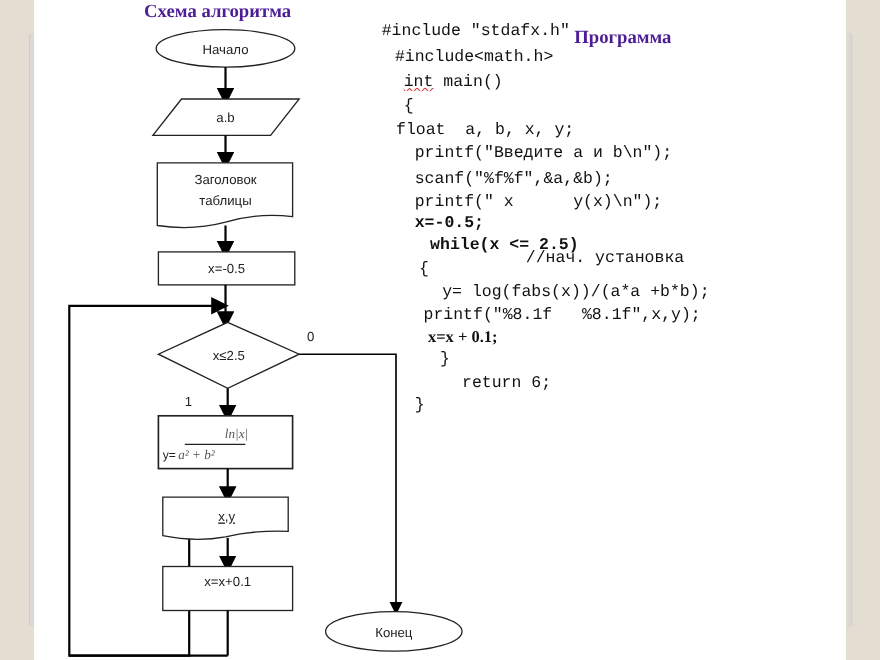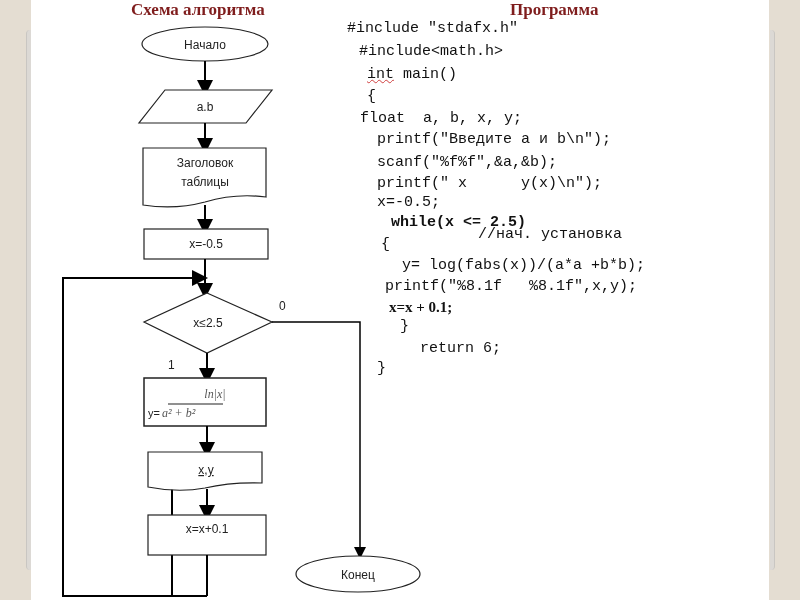--- a/index.html
+++ b/index.html
@@ -1,33 +1,33 @@
 <!DOCTYPE html>
 <html><head>
 <meta charset="utf-8">
 <style>
   html, body { margin:0; padding:0; }
   body { width:800px; height:600px; position:relative; overflow:hidden; background:#e4ddd2; font-family:"Liberation Sans", sans-serif; }
   .slide { position:absolute; left:31px; top:0; width:738px; height:600px; background:#ffffff; }
   .frame-l { position:absolute; left:26px; top:30px; width:4px; height:540px; border-left:1px solid #b8b8b8; border-radius:4px 0 0 4px; background:#d8d8d8; opacity:.6; }
   .frame-r { position:absolute; left:770px; top:30px; width:4px; height:540px; border-right:1px solid #b8b8b8; border-radius:0 4px 4px 0; background:#d8d8d8; opacity:.6; }
-  .heading { position:absolute; top:0; font-family:"Liberation Serif", serif; font-weight:bold; font-size:17px; color:#7f1d1d; }
+  .heading { position:absolute; top:0; font-family:"Liberation Serif", serif; font-weight:bold; font-size:17px; color:#4c1d95; }
   .code { position:absolute; font-family:"Liberation Mono", monospace; font-size:15px; color:#111; white-space:pre; line-height:20px; }
   .squig { text-decoration: underline wavy #d04040; text-decoration-thickness:1px; }
   svg text { font-family:"Liberation Sans", sans-serif; font-size:12px; fill:#222; }
 </style>
 </head>
 <body>
 
 <div class="slide"></div>
 <div class="frame-l"></div>
 <div class="frame-r"></div>
 
 <div class="heading" style="left:131px;">Схема алгоритма</div>
-<div class="heading" style="left:510px;">Программа</div>
+<div class="heading" style="left:522px;margin-top:24px;">Программа</div>
 
 <svg style="position:absolute;left:0;top:0;" width="800" height="600" viewBox="0 0 800 600">
   <defs>
     <marker id="ah" markerWidth="8" markerHeight="8" refX="4" refY="4" orient="auto">
       <path d="M0,0 L8,4 L0,8 z" fill="#000"></path>
     </marker>
   </defs>
 
   <ellipse cx="205" cy="44" rx="63" ry="17" fill="#fff" stroke="#222" stroke-width="1.2"></ellipse>
   <text x="205" y="49" text-anchor="middle">Начало</text>
@@ -78,21 +78,21 @@
 </svg>
 
 <div class="code" style="left:347px;top:19px;">#include "stdafx.h"</div>
 <div class="code" style="left:347px;top:42px;margin-left:12px;">#include&lt;math.h&gt;</div>
 <div class="code squig-host" style="left:367px;top:65px;"><span class="squig">int</span><span> main()</span></div>
 <div class="code" style="left:367px;top:87px;">{</div>
 <div class="code" style="left:360px;top:109px;">float  a, b, x, y;</div>
 <div class="code" style="left:377px;top:130px;">printf("Введите a и b\n");</div>
 <div class="code" style="left:377px;top:153px;">scanf("%f%f",&amp;a,&amp;b);</div>
 <div class="code" style="left:377px;top:174px;">printf(" x      y(x)\n");</div>
-<div class="code b" style="left:377px;top:193px;font-weight:normal;">x=-0.5;</div>
+<div class="code b" style="left:377px;top:193px;font-weight:bold;">x=-0.5;</div>
 <div class="code c" style="left:478px;top:193px;margin-top:32px;">//нач. установка</div>
 <div class="code" style="left:379px;top:213px;font-weight:bold;margin-left:12px;">while(x &lt;= 2.5)</div>
 <div class="code" style="left:381px;top:235px;">{</div>
 <div class="code" style="left:402px;top:256px;">y= log(fabs(x))/(a*a +b*b);</div>
 <div class="code" style="left:385px;top:277px;">printf("%8.1f   %8.1f",x,y);</div>
 <div class="code" style="left:389px;top:297px;font-weight:bold;font-family:Liberation Serif, serif;">x=x + 0.1;</div>
 <div class="code" style="left:400px;top:317px;">}</div>
 <div class="code" style="left:420px;top:339px;">return 6;</div>
 <div class="code" style="left:377px;top:359px;">}</div>
 

